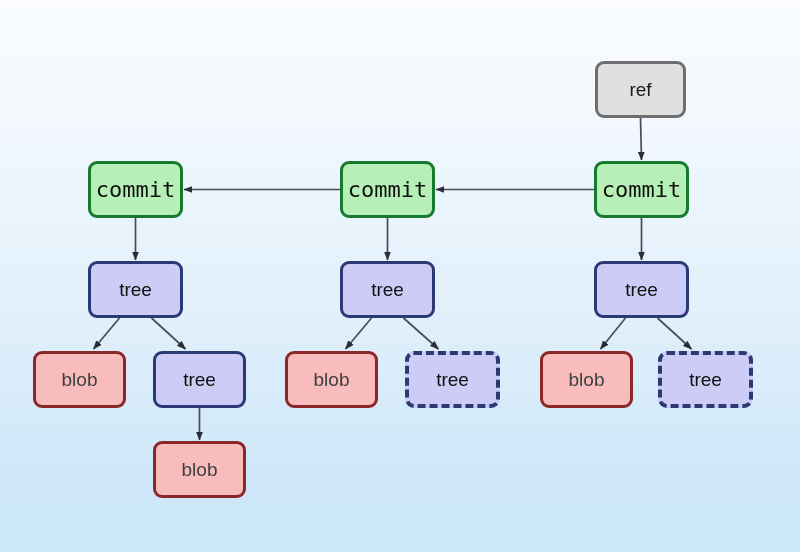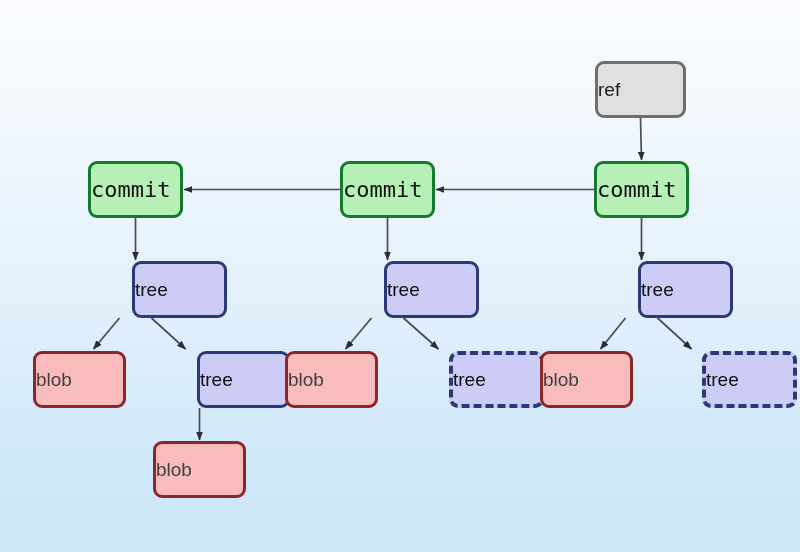--- a/index.html
+++ b/index.html
@@ -24,20 +24,21 @@
     top: 0;
     width: 800px;
     height: 552px;
     pointer-events: none;
   }
   .node {
     position: absolute;
     box-sizing: border-box;
     display: flex;
     align-items: center;
+    justify-content: center;
     border-radius: 9px;
     border-style: solid;
     border-width: 3px;
     text-align: center;
     line-height: 1;
     white-space: nowrap;
   }
   .node-label {
     display: block;
   }
@@ -57,21 +58,20 @@
     font-family: "DejaVu Sans Mono", monospace;
     font-size: 22px;
   }
   
   .node.kind-tree {
     background: #ccccf7;
     border-color: #2b3a75;
     color: #101010;
     font-family: "Liberation Sans", sans-serif;
     font-size: 19px;
-    margin-left: 44px;
   }
   
   .node.kind-blob {
     background: #f9bcbc;
     border-color: #8c2727;
     color: #404040;
     font-family: Liberation Sans, sans-serif;
     font-size: 19px;
   }
   

